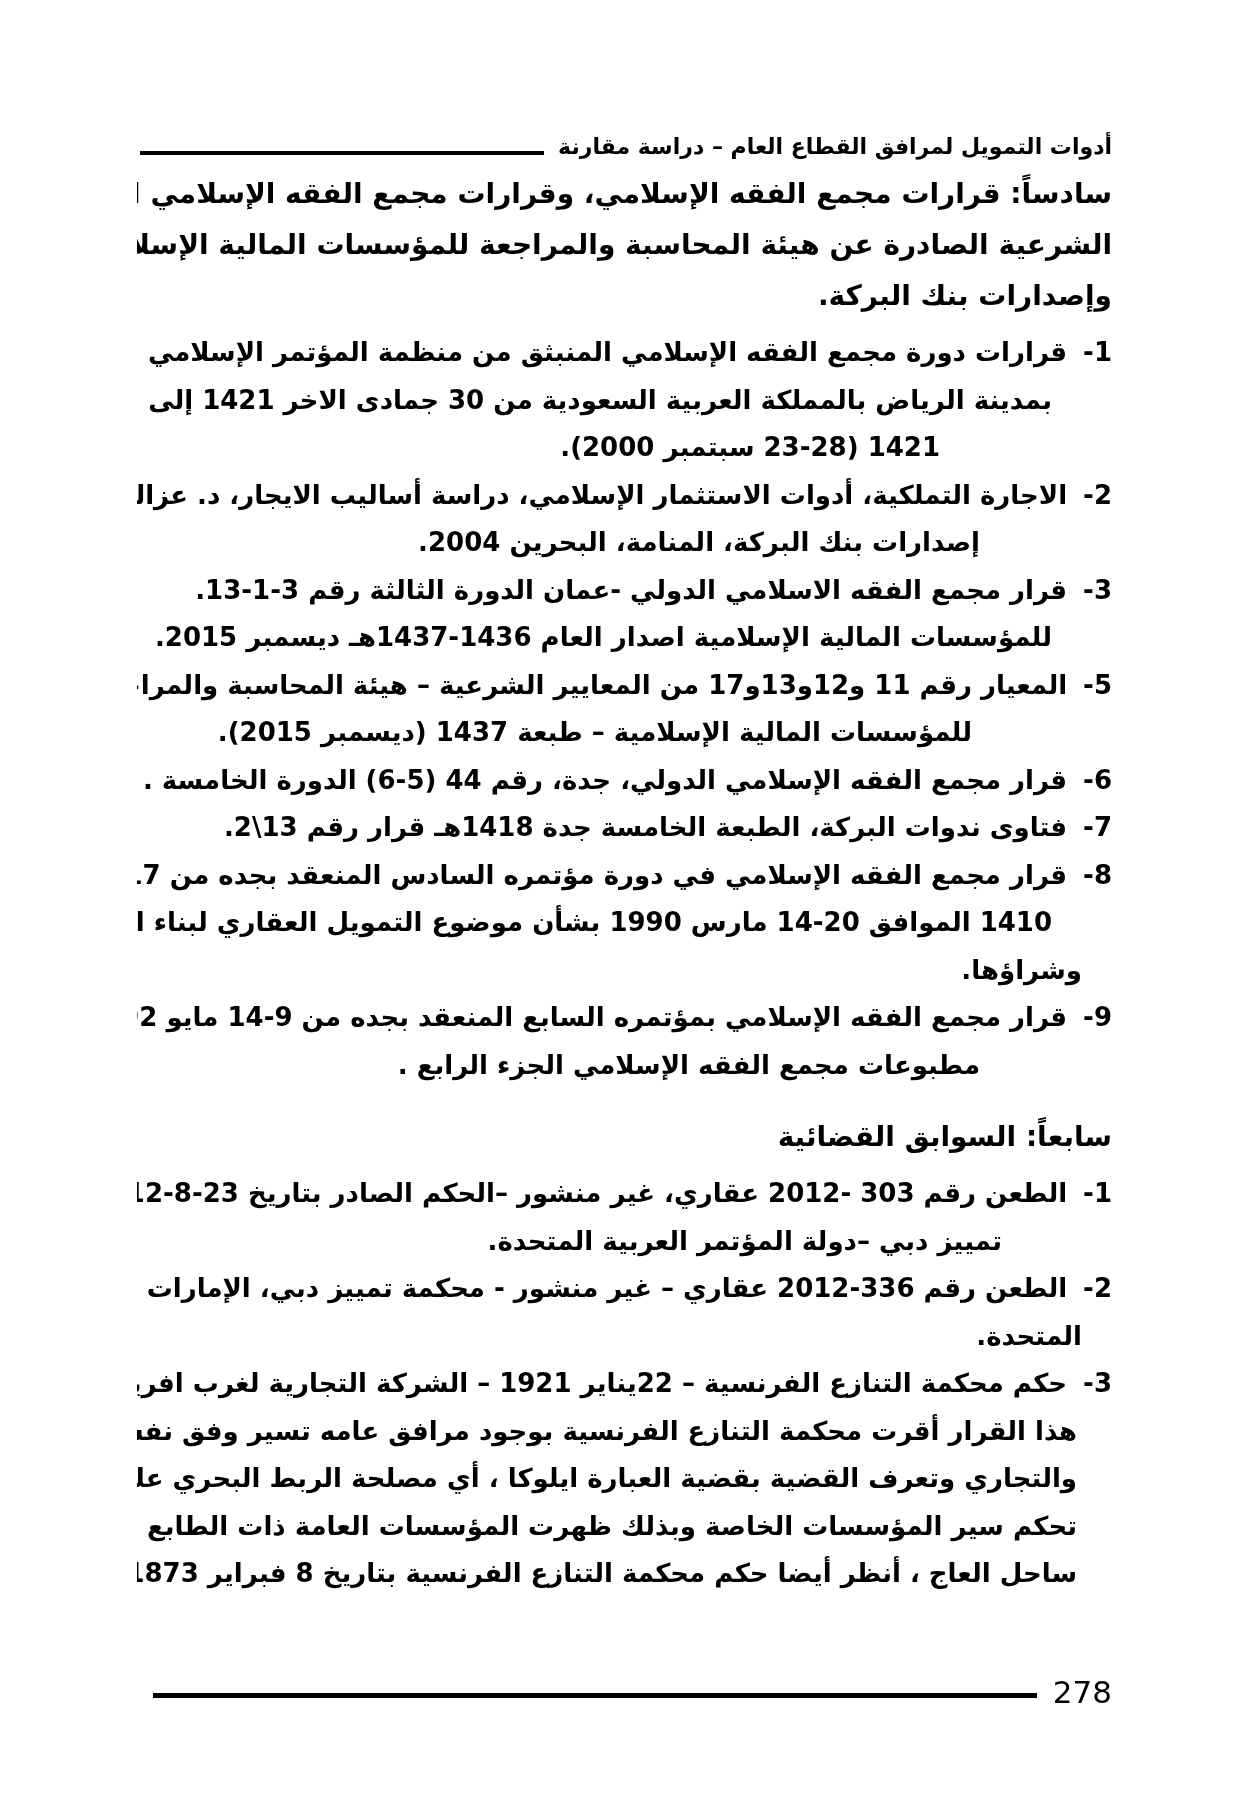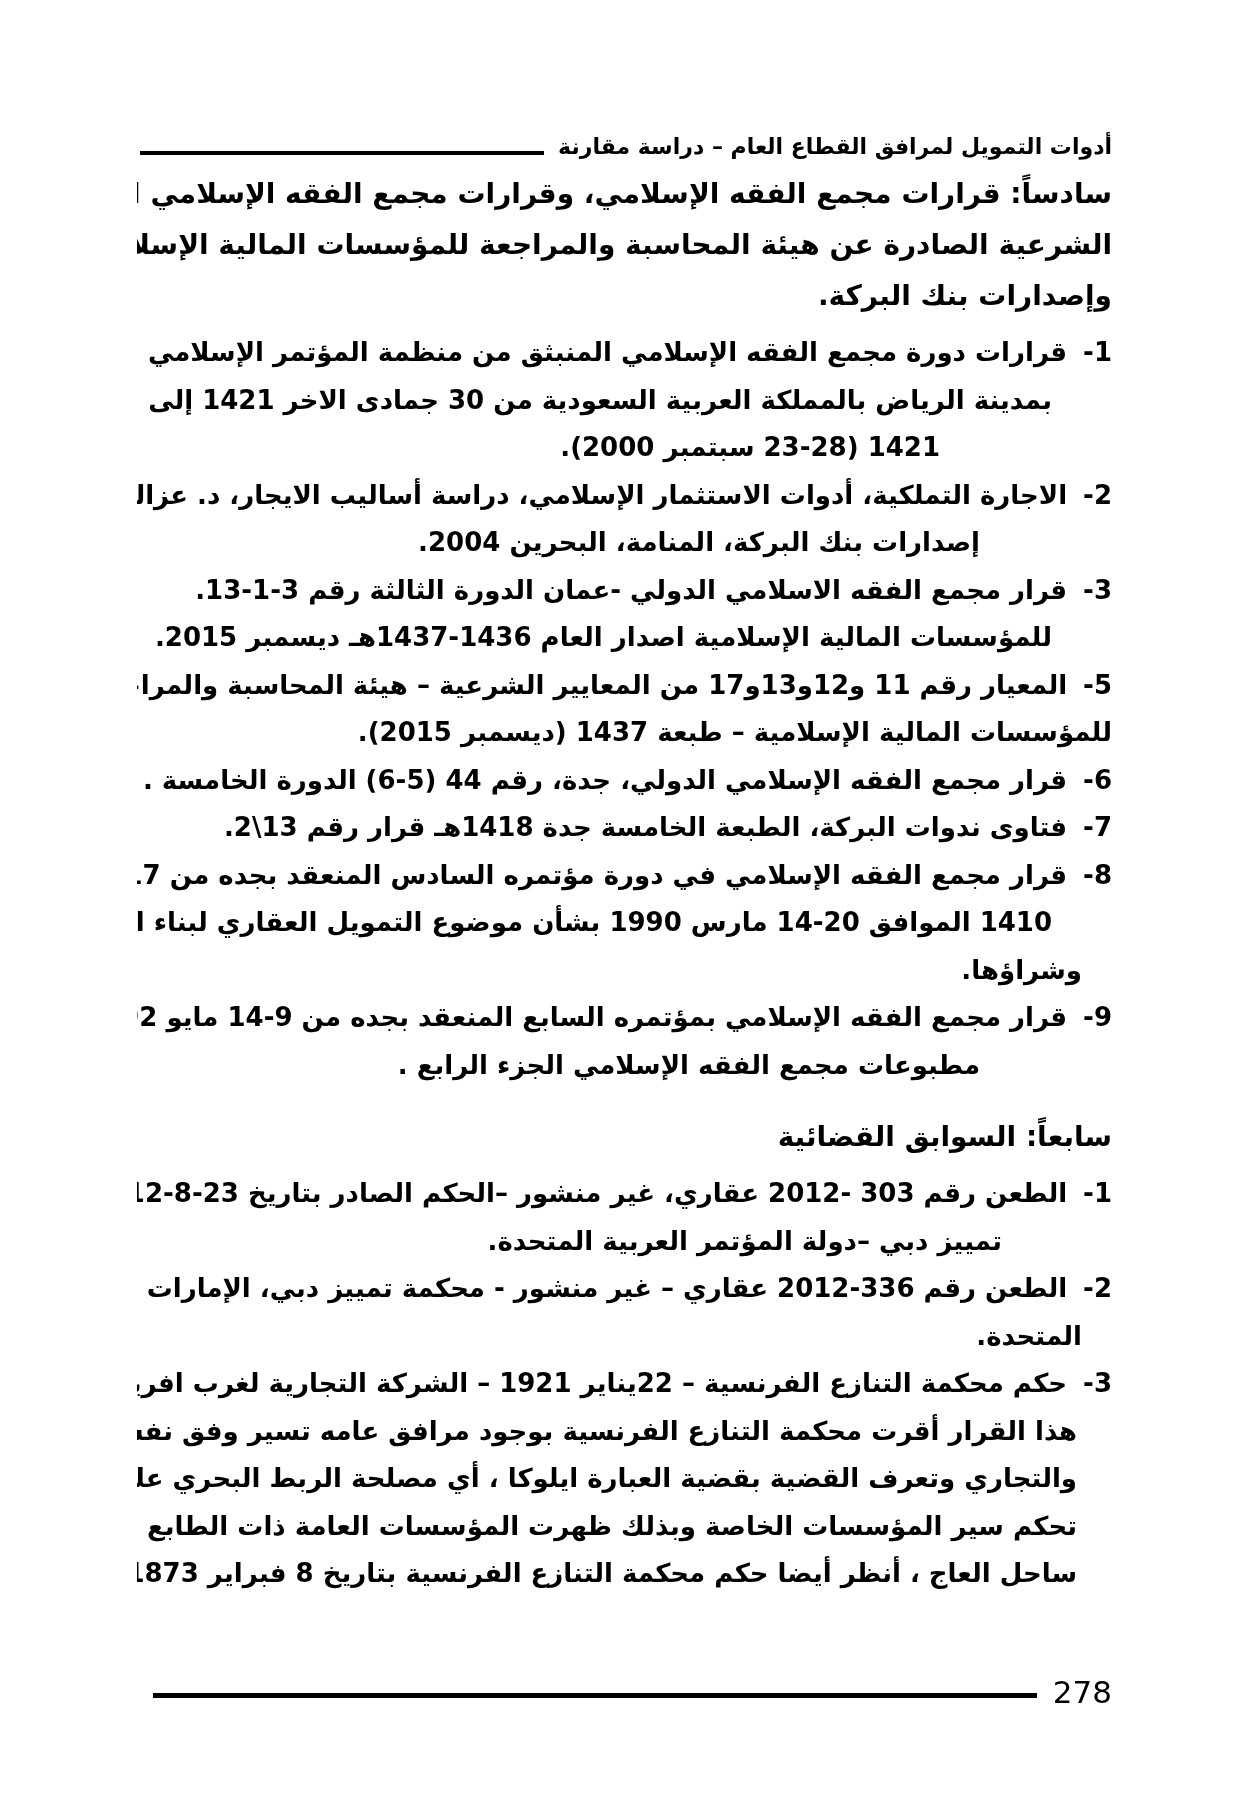--- a/index.html
+++ b/index.html
@@ -62,21 +62,21 @@
           <div class="bline" style="margin-right: 132px;">إصدارات بنك البركة، المنامة، البحرين 2004.</div>
         </div>
         <div>
           <div class="bline"><span class="num">3-</span>قرار مجمع الفقه الاسلامي الدولي -عمان الدورة الثالثة رقم 3-1-13.</div>
         </div>
         <div>
           <div class="bline" style="margin-right: 60px;">للمؤسسات المالية الإسلامية اصدار العام 1436-1437هـ ديسمبر 2015.</div>
         </div>
         <div>
           <div class="bline just"><span class="num">5-</span>المعيار رقم 11 و12و13و17 من المعايير الشرعية – هيئة المحاسبة والمراجعة</div>
-          <div class="bline" style="">للمؤسسات المالية الإسلامية – طبعة 1437 (ديسمبر 2015).</div>
+          <div class="bline" style="margin-right: 140px;">للمؤسسات المالية الإسلامية – طبعة 1437 (ديسمبر 2015).</div>
         </div>
         <div>
           <div class="bline"><span class="num">6-</span>قرار مجمع الفقه الإسلامي الدولي، جدة، رقم 44 (5-6) الدورة الخامسة .</div>
         </div>
         <div>
           <div class="bline"><span class="num">7-</span>فتاوى ندوات البركة، الطبعة الخامسة جدة 1418هـ قرار رقم 13\2.</div>
         </div>
         <div>
           <div class="bline just"><span class="num">8-</span>قرار مجمع الفقه الإسلامي في دورة مؤتمره السادس المنعقد بجده من 17-23 شعبان</div>
           <div class="bline just" style="margin-right: 60px;">1410 الموافق 20-14 مارس 1990 بشأن موضوع التمويل العقاري لبناء المساكن</div>

